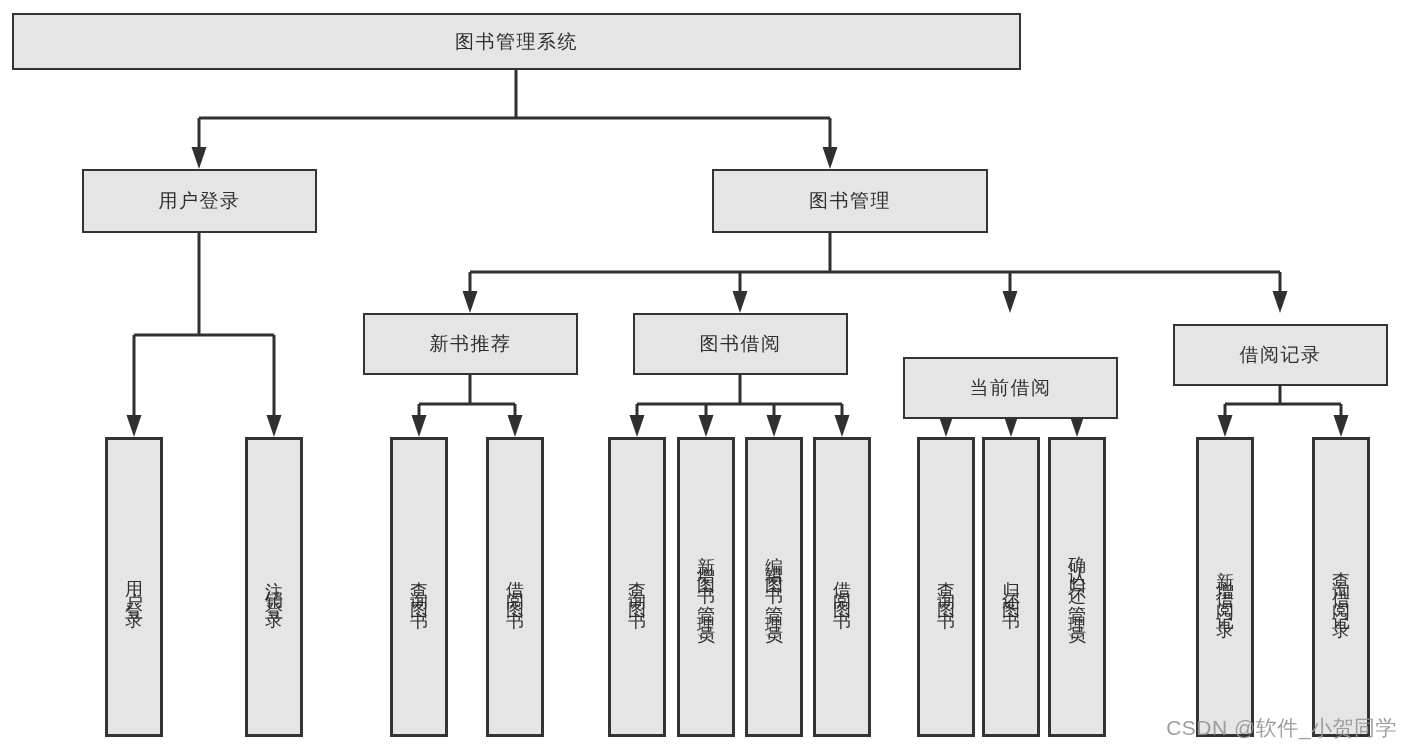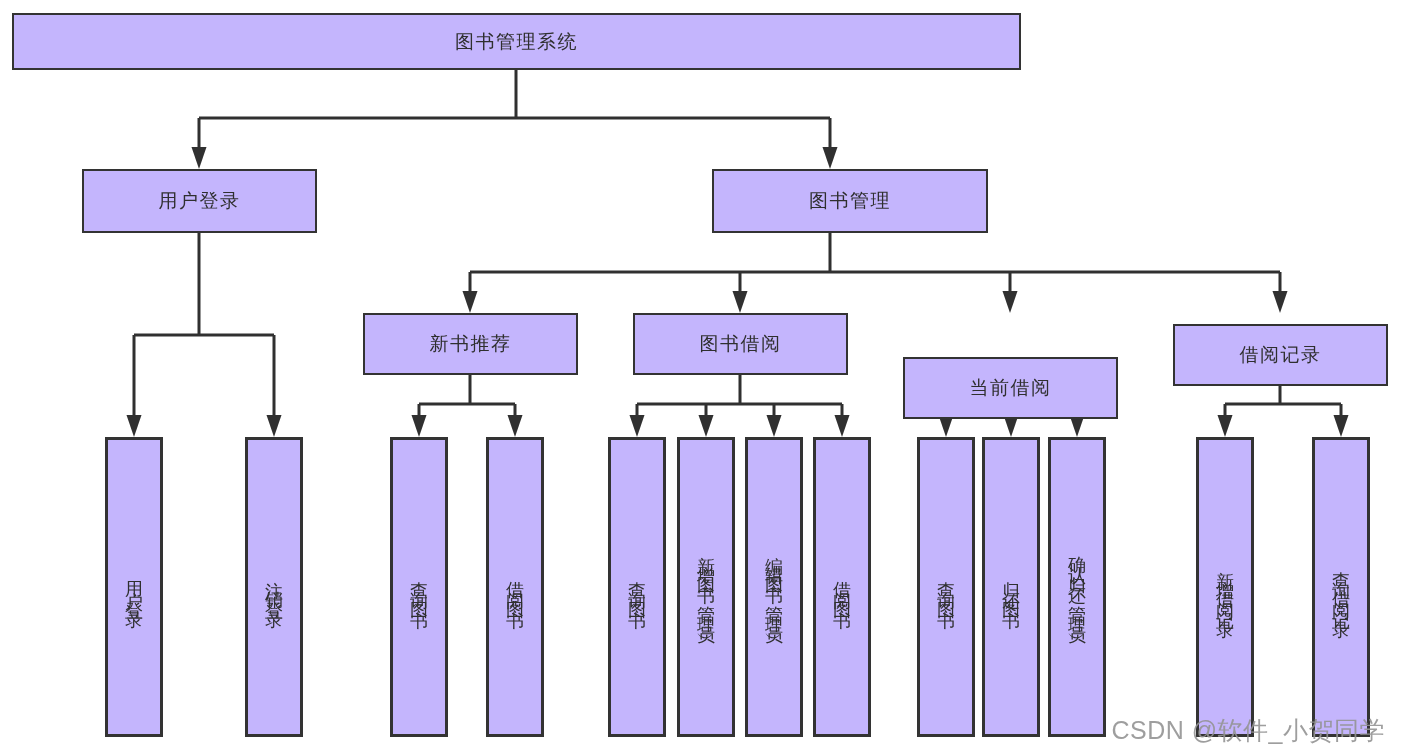--- a/index.html
+++ b/index.html
@@ -12,21 +12,21 @@
     overflow: hidden;
   }
   .canvas svg.connectors {
     position: absolute;
     left: 0; top: 0;
     z-index: 0;
   }
   .node {
     position: absolute;
     box-sizing: border-box;
-    background: #c4b5fd;
+    background: #e5e5e5;
     border: 2px solid #333333;
     color: #2f2f2f;
     display: flex;
     align-items: center;
     justify-content: center;
     z-index: 1;
   }
   .hbox {
     font-size: 19px;
     letter-spacing: 1.5px;
@@ -37,22 +37,22 @@
     writing-mode: vertical-rl;
     text-orientation: mixed;
     font-size: 18px;
     line-height: 1;
     letter-spacing: 10px;
     white-space: nowrap;
   }
   .watermark {
     position: absolute;
     top: 714px;
-    right: 20px;
-    font-size: 25px;
+    right: 8px;
+    font-size: 21px;
     color: rgba(148, 148, 148, 0.9);
     letter-spacing: 0.5px;
     z-index: 5;
   }
 </style>
 </head>
 <body>
 
 <div class="canvas">
 

